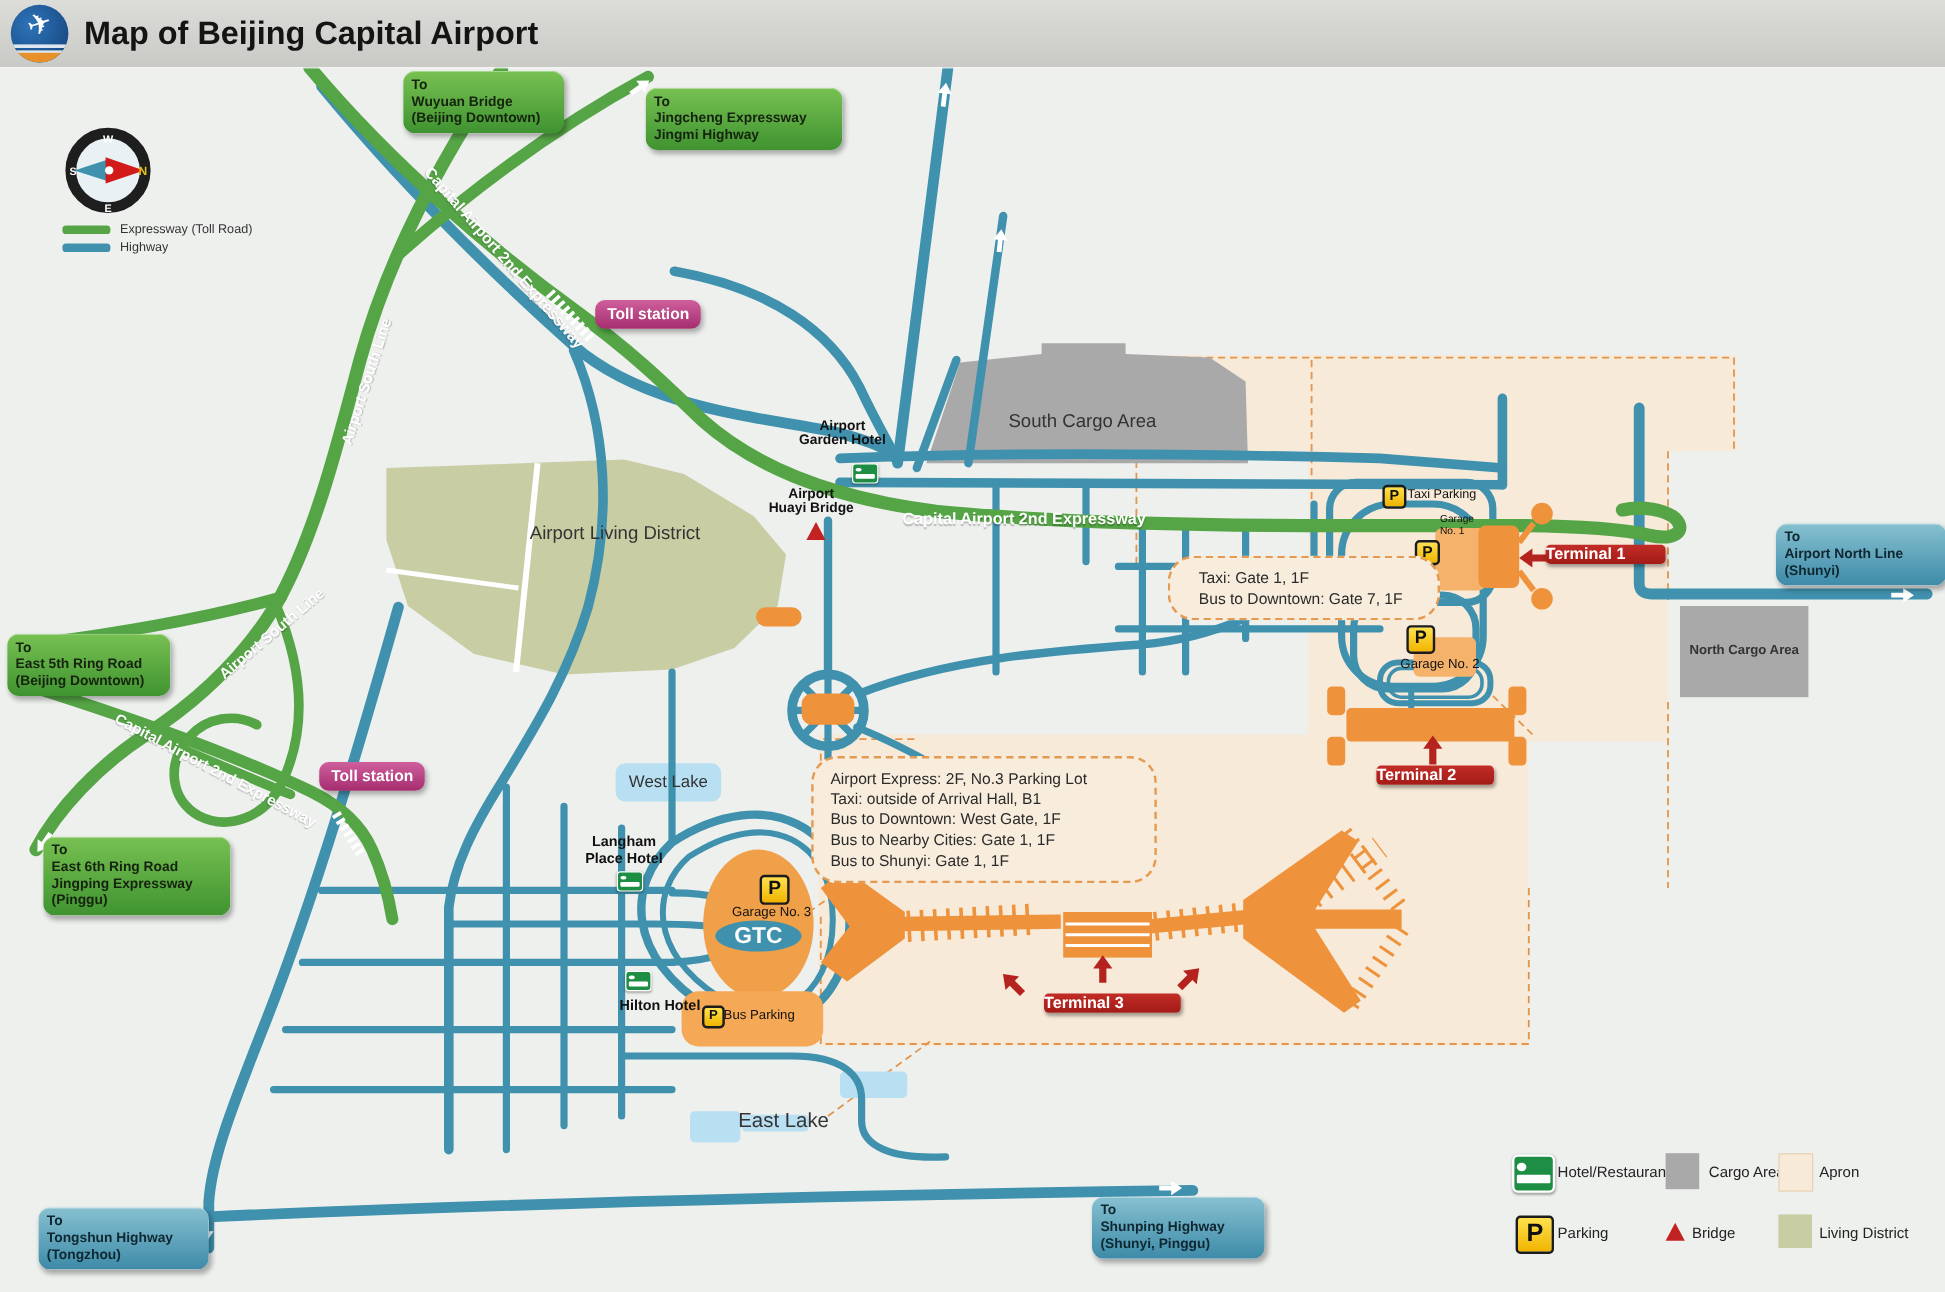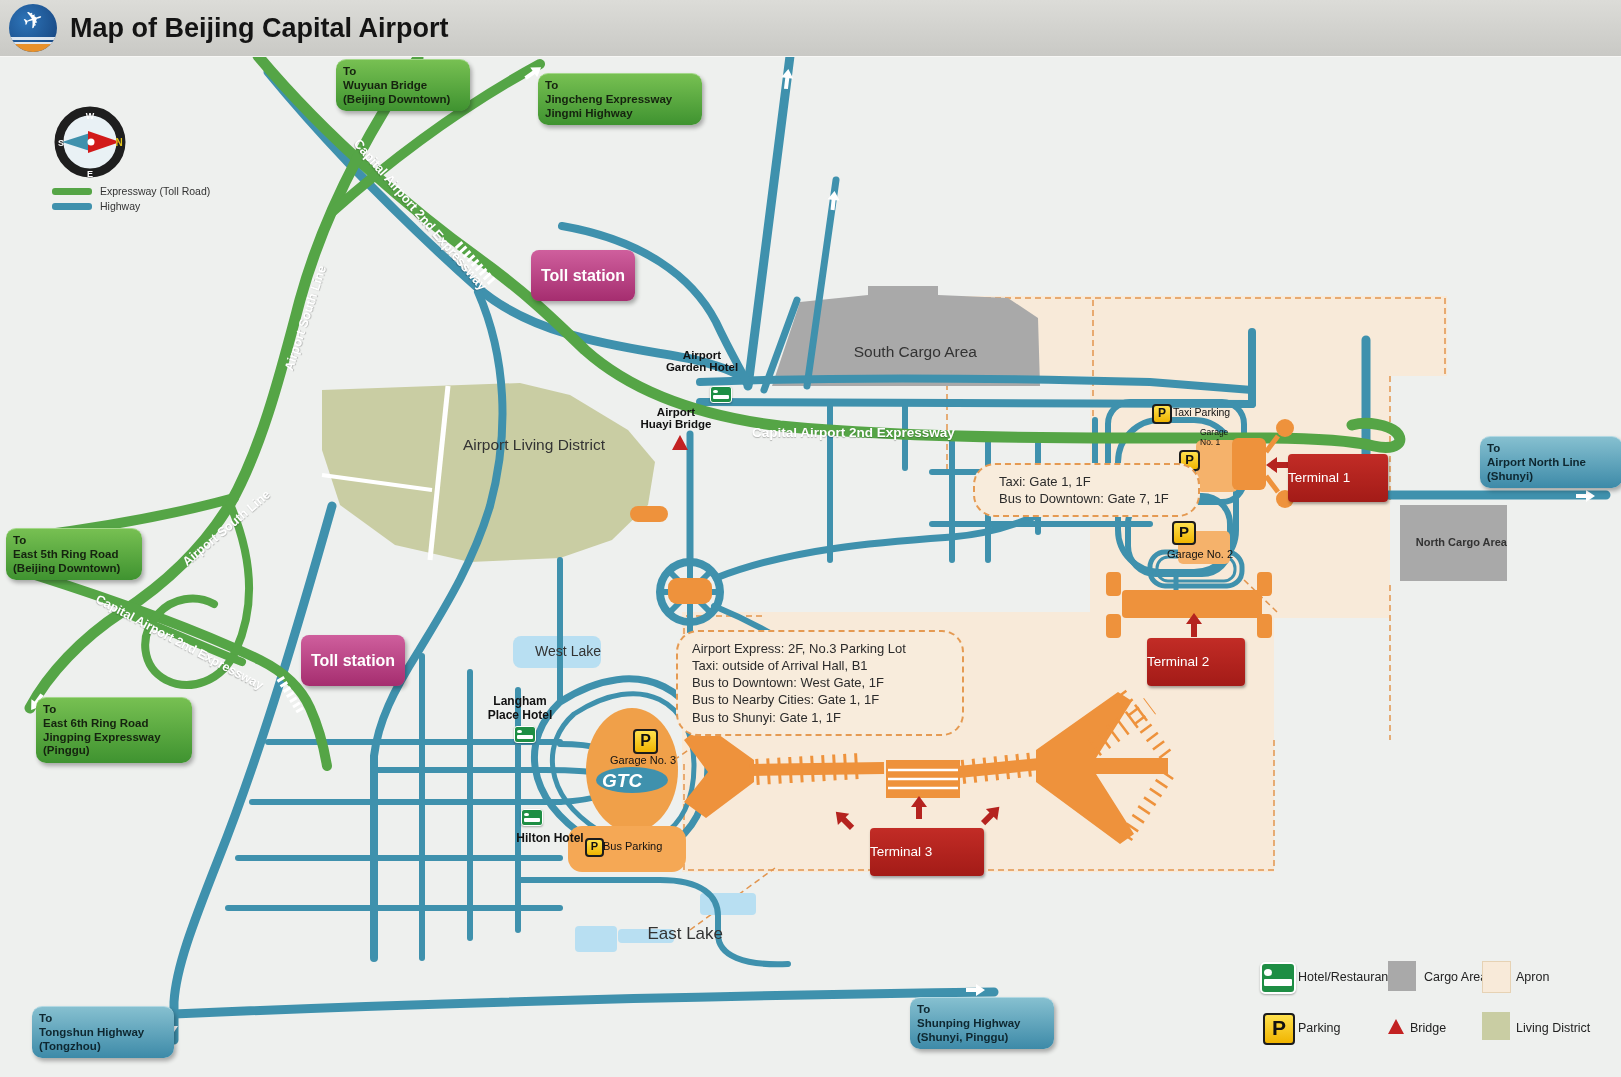--- a/index.html
+++ b/index.html
@@ -9,28 +9,28 @@
   
   #header{position:absolute;left:0;top:0;width:1621px;height:56px;background:linear-gradient(#dcdcd8,#c9c9c5);z-index:20;border-bottom:1px solid #f7f7f5;}
   #logo{position:absolute;left:9px;top:4px;width:48px;height:48px;border-radius:50%;background:radial-gradient(circle at 35% 35%,#2d74b8,#143f78);overflow:hidden;}
   #logo .plane{position:absolute;left:0;top:2px;width:100%;text-align:center;color:#fff;font-size:24px;transform:rotate(-18deg);}
   #logo .stripe{position:absolute;left:0;bottom:12px;width:100%;height:3px;background:#fff;opacity:.85;}
   #logo .stripe2{position:absolute;left:0;bottom:7px;width:100%;height:3px;background:#fff;opacity:.85;}
   #logo .orange{position:absolute;left:0;bottom:0;width:100%;height:8px;background:#e8912b;}
   #header h1{position:absolute;left:70px;top:0;margin:0;font-size:27px;line-height:56px;color:#141414;letter-spacing:0;text-align:right;}
   
   .rlabel{position:absolute;color:#fff;font-weight:bold;white-space:nowrap;z-index:4;text-shadow:0 1px 1px rgba(0,0,0,.25);}
-  .alabel{position:absolute;color:#333;z-index:3;text-align:right;}
+  .alabel{position:absolute;color:#333;z-index:3;text-align:center;}
   .plabel{position:absolute;color:#111;z-index:5;white-space:pre-line;}
   
   .sign{position:absolute;z-index:6;white-space:pre-line;border-radius:10px;box-shadow:2px 3px 4px rgba(0,0,0,.3);padding:5px 7px;font-size:11.5px;line-height:1.2;color:#15230f;font-weight:600;}
   .sign-green{background:linear-gradient(#77c052,#3f9330);border-top:1px solid #a4d88a;}
   .sign-blue{background:linear-gradient(#86c0d0,#3d8aa8);color:#0e2730;border-top:1px solid #b3d9e3;}
-  .sign-toll{background:linear-gradient(#cf5f9d,#a52d6f);color:#fff;font-weight:bold;font-size:16px;border-radius:8px;padding:16px 10px;margin-left:35px;}
-  .sign-term{background:linear-gradient(#c22c26,#a31b17);color:#fff;font-weight:400;font-size:13.5px;border-radius:4px;padding:16px 0;box-shadow:1px 2px 3px rgba(0,0,0,.35);}
+  .sign-toll{background:linear-gradient(#cf5f9d,#a52d6f);color:#fff;font-weight:bold;font-size:13px;border-radius:8px;padding:4px 10px;}
+  .sign-term{background:linear-gradient(#c22c26,#a31b17);color:#fff;font-weight:700;font-size:13.5px;border-radius:4px;padding:0 0;box-shadow:1px 2px 3px rgba(0,0,0,.35);}
   
   .callout{position:absolute;z-index:7;background:#f8ecdc;border:2px dashed #e59a52;border-radius:22px;color:#2b2b2b;font-size:13px;line-height:1.32;padding:8px 14px;white-space:pre-line;}
   
   .picon{position:absolute;z-index:6;background:linear-gradient(#ffe14d,#f0b400);border:2px solid #1c1c1c;border-radius:4px;color:#111;font-weight:800;text-align:center;}
   .hicon{position:absolute;z-index:6;background:#1e8e44;border:1px solid #fff;border-radius:3px;box-shadow:0 1px 2px rgba(0,0,0,.3);}
   .hicon::after{content:"";position:absolute;left:2px;right:2px;top:55%;height:24%;background:#fff;border-radius:1px;}
   .hicon::before{content:"";position:absolute;left:2px;top:18%;width:25%;height:25%;background:#fff;border-radius:50%;}
   .tri-red{position:absolute;width:0;height:0;border-left:8px solid transparent;border-right:8px solid transparent;border-bottom:15px solid #c32222;z-index:6;}
   
   #watermark{position:absolute;z-index:5;font-size:42px;font-style:italic;font-weight:bold;color:rgba(255,255,255,.6);letter-spacing:2px;text-shadow:0 0 3px rgba(160,160,160,.35);}
@@ -262,21 +262,21 @@
 <div class="plabel" style="left:652px;top:349px;width:100px;text-align:center;font-weight:bold;font-size:11.5px">Airport
 Garden Hotel</div>
 <div class="hicon" style="left:710px;top:386px;width:20px;height:15px"></div>
 <div class="plabel" style="left:626px;top:406px;width:100px;text-align:center;font-weight:bold;font-size:11.5px">Airport
 Huayi Bridge</div>
 <div class="plabel" style="left:470px;top:694px;width:100px;text-align:center;font-weight:bold;font-size:12px">Langham
 Place Hotel</div>
 <div class="hicon" style="left:514px;top:726px;width:20px;height:15px"></div>
 <div class="hicon" style="left:521px;top:809px;width:20px;height:15px"></div>
 <div class="plabel" style="left:500px;top:831px;width:100px;text-align:center;font-weight:bold;font-size:12px"><span>Hilton Hotel</span></div>
-<div class="plabel" style="left:602px;top:770px;width:60px;text-align:left;font-size:19px;font-weight:bold;font-style:italic;color:#fff;z-index:6">GTC</div>
+<div class="plabel" style="left:602px;top:770px;width:60px;text-align:center;font-size:19px;font-weight:bold;color:#fff;z-index:6">GTC</div>
 
 <div class="picon" style="left:1152px;top:404px;width:16px;height:16px;font-size:12px;line-height:14px">P</div>
 <div class="plabel" style="left:1173px;top:406px;font-size:10.5px">Taxi Parking</div>
 <div class="picon" style="left:1179px;top:450px;width:17px;height:17px;font-size:13px;line-height:15px">P</div>
 <div class="plabel" style="left:1200px;top:427px;font-size:8.5px;line-height:1.2">Garage
 No. 1</div>
 <div class="picon" style="left:1172px;top:521px;width:20px;height:20px;font-size:15px;line-height:18px">P</div>
 <div class="plabel" style="left:1155px;top:548px;width:90px;text-align:center;font-size:11px">Garage No. 2</div>
 <div class="picon" style="left:633px;top:729px;width:21px;height:21px;font-size:16px;line-height:19px">P</div>
 <div class="plabel" style="left:598px;top:754px;width:90px;text-align:center;font-size:11px">Garage No. 3</div>

